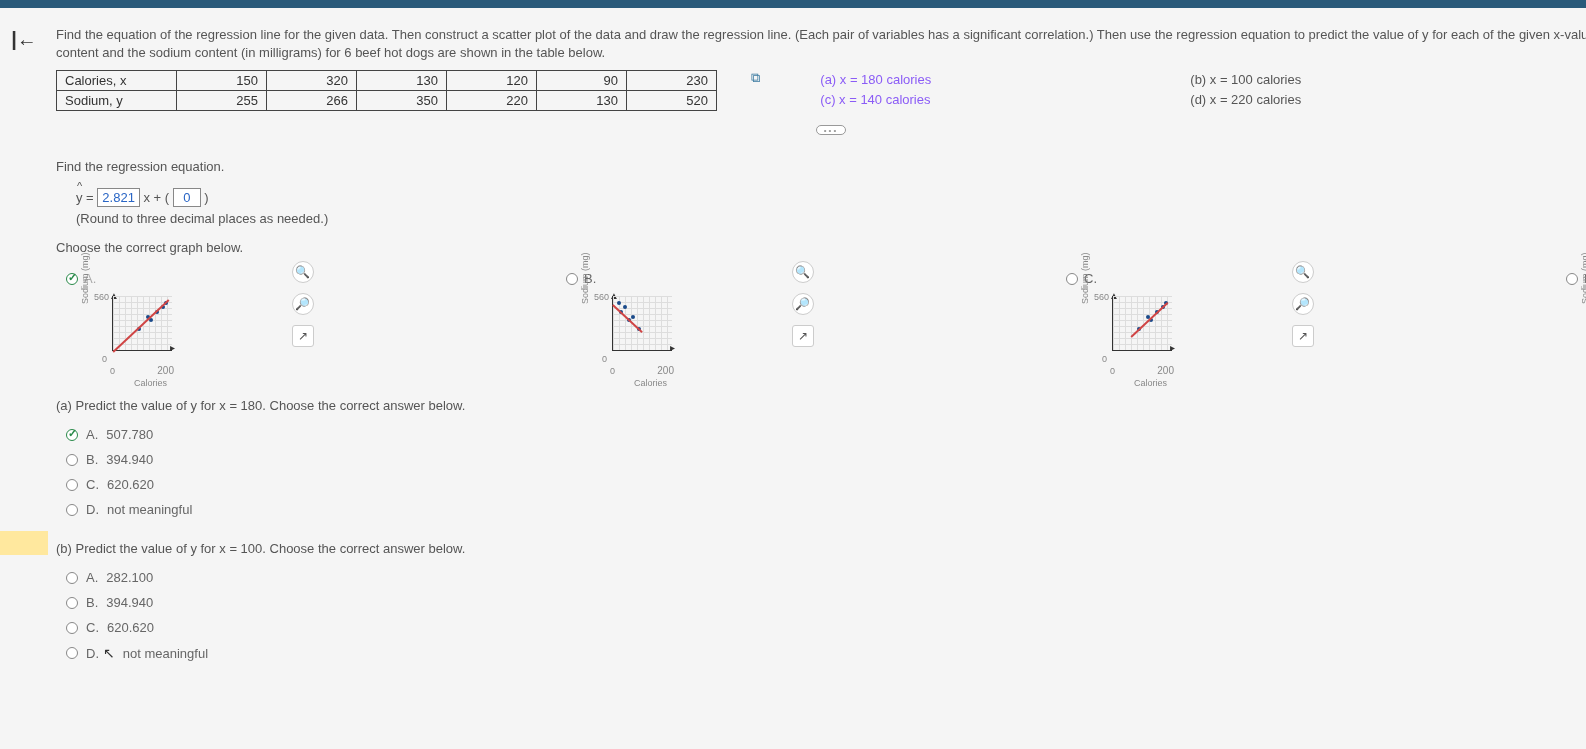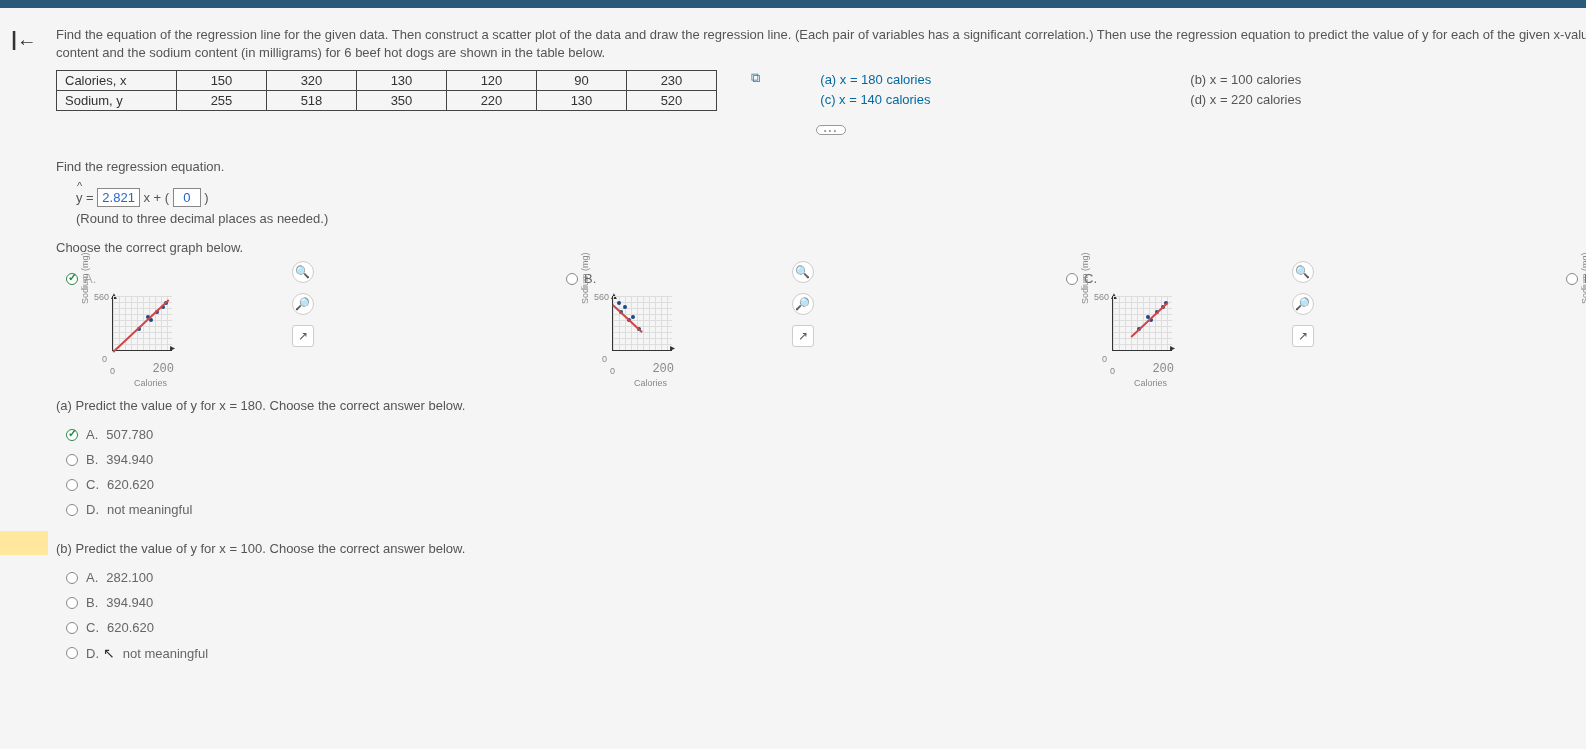--- a/index.html
+++ b/index.html
@@ -6,25 +6,25 @@
 body { font-family: Arial, sans-serif; font-size: 13px; color: #333; background: #f5f5f5; width: 1586px; }
 .top-bar { height: 8px; background: #2a5a7a; }
 .container { display: flex; }
 .left-col { width: 48px; padding-top: 20px; display: flex; flex-direction: column; align-items: center; }
 .back-arrow { font-size: 20px; font-weight: bold; color: #333; cursor: pointer; }
 .highlight-bar { width: 48px; height: 24px; background: #ffe89e; margin-top: 480px; }
 .content { flex: 1; padding: 18px 20px 30px 8px; }
 .question-text { color: #555; line-height: 1.4; margin-bottom: 8px; }
 .data-row { display: flex; align-items: flex-start; }
 table.data { border-collapse: collapse; margin-right: 30px; }
-table.data td { border: 1px solid #444; padding: 2px 8px; text-align: center; min-width: 90px; }
+table.data td { border: 1px solid #444; padding: 2px 8px; text-align: right; min-width: 90px; }
 table.data td.label { text-align: left; min-width: 120px; }
 .copy-icon { color: #3a7aa0; font-size: 13px; cursor: pointer; margin-left: 4px; }
 .predict-col { flex: 1; display: flex; }
-.predict-left { width: 370px; color: #0369a1; line-height: 1.5; }
+.predict-left { width: 370px; color: #8b5cf6; line-height: 1.5; }
 .predict-right { color: #555; line-height: 1.5; }
 .ellipsis-btn { margin: 14px auto 0 760px; width: 30px; height: 10px; border: 1px solid #999; border-radius: 8px; display: flex; justify-content: center; align-items: center; cursor: pointer; background: #fff; font-size: 8px; letter-spacing: 2px; color: #999; }
 .section { margin-top: 24px; color: #555; }
 .equation-line { margin: 14px 0 0 20px; }
 .hat { position: relative; display: inline-block; }
 .hat::before { content: '^'; position: absolute; top: -10px; left: 1px; font-size: 11px; }
 .fillbox { display: inline-block; border: 1px solid #888; background: #fff; padding: 1px 4px; color: #2965c5; min-width: 38px; text-align: center; }
 .fillbox.paren { min-width: 28px; }
 .help-text { margin: 4px 0 0 20px; color: #555; }
 .graph-prompt { margin-top: 14px; }
@@ -35,21 +35,21 @@
 .radio.checked { border-color: #2a8a4a; }
 .radio.checked::after { content: '✓'; position: absolute; top: -3px; left: 1px; color: #2a8a4a; font-size: 11px; font-weight: bold; }
 .graph-label { color: #666; }
 .graph-label.faded { color: #aaa; }
 .mini-chart { position: relative; width: 90px; height: 80px; margin-left: 28px; }
 .y-axis-label { position: absolute; left: -14px; top: 10px; transform: rotate(-90deg); transform-origin: left top; font-size: 9px; color: #888; white-space: nowrap; }
 .x-axis-label { position: absolute; bottom: -14px; left: 40px; font-size: 9px; color: #888; }
 .y-max { position: absolute; left: 0; top: -2px; font-size: 9px; color: #888; }
 .y-min { position: absolute; left: 8px; bottom: 10px; font-size: 9px; color: #888; }
 .x-min { position: absolute; left: 16px; bottom: -2px; font-size: 9px; color: #888; }
-.x-max { position: absolute; right: 10px; bottom: -2px; font-size: 12px; color: #888; font-family: Liberation Mono, monospace; }
+.x-max { position: absolute; right: 10px; bottom: -2px; font-size: 10px; color: #888; }
 .plot-box { position: absolute; left: 18px; top: 2px; width: 60px; height: 55px; border-left: 1px solid #333; border-bottom: 1px solid #333; background-image: repeating-linear-gradient(to right, #ddd 0 1px, transparent 1px 6px), repeating-linear-gradient(to bottom, #ddd 0 1px, transparent 1px 6px); }
 .arrow-up { position: absolute; left: 15px; top: -4px; font-size: 10px; color: #333; }
 .arrow-right { position: absolute; left: 76px; top: 48px; font-size: 10px; color: #333; }
 .scatter-pt { position: absolute; width: 4px; height: 4px; background: #1a4a8a; border-radius: 50%; }
 .reg-line { position: absolute; height: 1.5px; background: #d04545; transform-origin: left center; }
 .graph-tools { position: absolute; right: -48px; top: -10px; display: flex; flex-direction: column; gap: 10px; }
 .tool-btn { width: 22px; height: 22px; border: 1px solid #ccc; border-radius: 50%; display: flex; align-items: center; justify-content: center; font-size: 12px; color: #555; background: #fff; cursor: pointer; }
 .tool-btn.sq { border-radius: 3px; }
 .part-prompt { margin-top: 24px; color: #555; }
 .answer-opts { margin: 14px 0 0 10px; }
@@ -77,21 +77,21 @@
           <td>150</td>
           <td>320</td>
           <td>130</td>
           <td>120</td>
           <td>90</td>
           <td>230</td>
         </tr>
         <tr>
           <td class="label">Sodium, y</td>
           <td>255</td>
-          <td>518</td>
+          <td>266</td>
           <td>350</td>
           <td>220</td>
           <td>130</td>
           <td>520</td>
         </tr>
       </tbody>
         </table>
       <span class="copy-icon">⧉</span>
 
       <div class="predict-col" style="margin-left:60px;">

